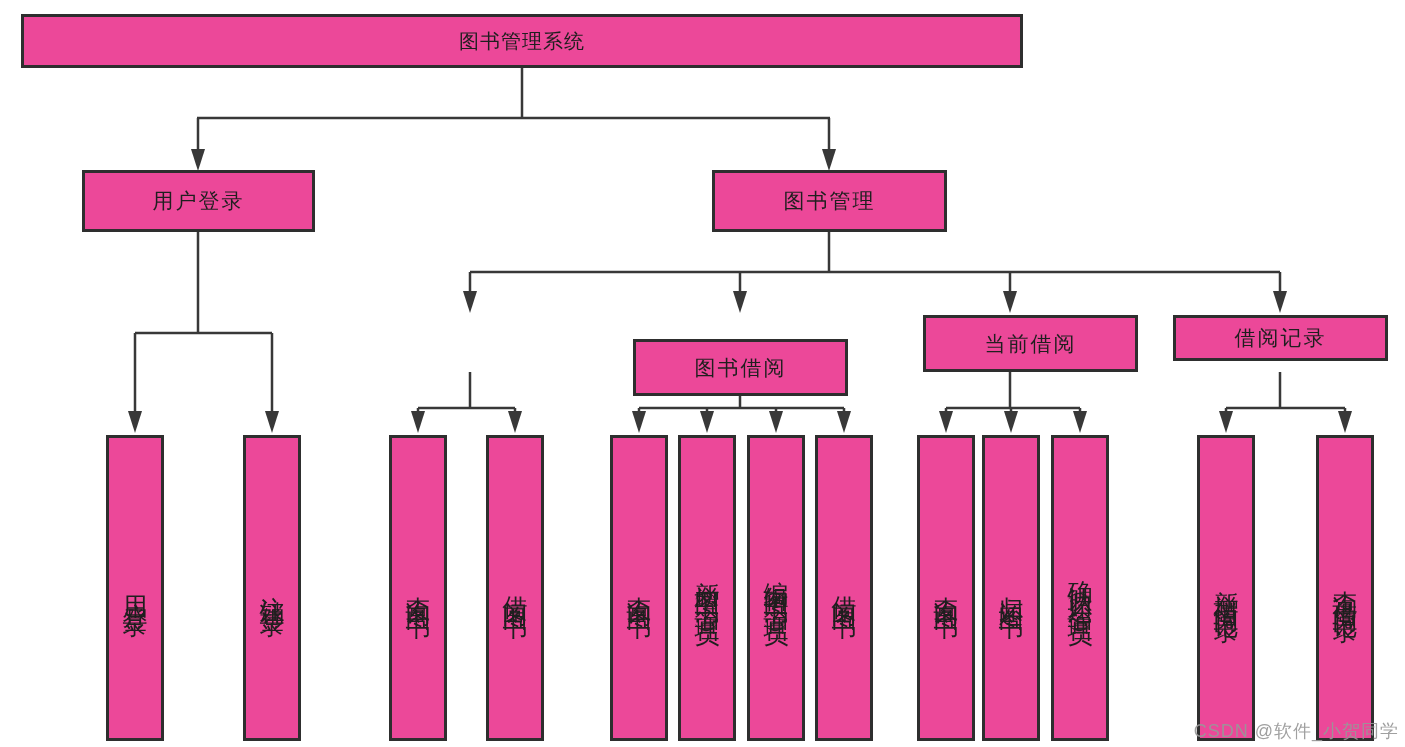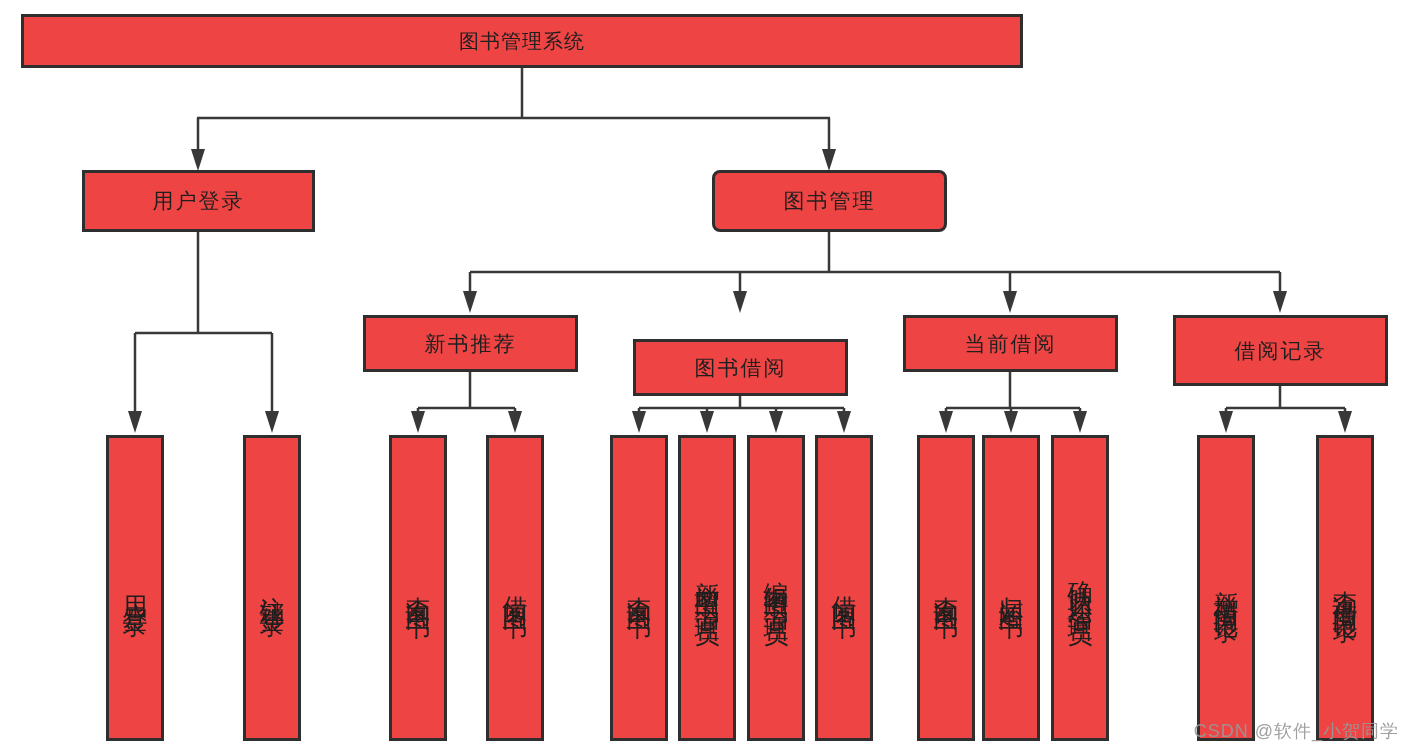--- a/index.html
+++ b/index.html
@@ -17,21 +17,21 @@
   }
   #wires {
     position: absolute;
     left: 0; top: 0;
     width: 1405px;
     height: 747px;
   }
   .box {
     position: absolute;
     box-sizing: border-box;
-    background: #ef4444;
+    background: #ec4899;
     border: 3px solid #2e2e2e;
     color: #1f1f1f;
     display: flex;
     align-items: center;
     justify-content: center;
   }
   .box.h {
     font-size: 21px;
     letter-spacing: 2px;
     white-space: nowrap;
@@ -94,26 +94,25 @@
       <polygon points="1004,411 1018,411 1011,433"></polygon>
       <polygon points="1073,411 1087,411 1080,433"></polygon>
       <polygon points="1219,411 1233,411 1226,433"></polygon>
       <polygon points="1338,411 1352,411 1345,433"></polygon>
     </g>
   </svg>
 
   <div class="box h root" style="left:21px; top:14px; width:1002px; height:54px;">图书管理系统</div>
 
   <div class="box h" style="left:82px; top:170px; width:233px; height:62px;">用户登录</div>
-  <div class="box h" style="left:712px; top:170px; width:235px; height:62px;border-radius:8px;">图书管理</div>
+  <div class="box h" style="left:712px; top:170px; width:235px; height:62px;">图书管理</div>
 
-  <div class="box h" style="left:363px; top:315px; width:215px; height:57px;">新书推荐</div>
   <div class="box h" style="left:633px; top:315px; width:215px; height:57px;margin-top:24px;">图书借阅</div>
-  <div class="box h" style="left:903px; top:315px; width:215px; height:57px;">当前借阅</div>
-  <div class="box h" style="left:1173px; top:315px; width:215px; height:71px;">借阅记录</div>
+  <div class="box h" style="left:923px; top:315px; width:215px; height:57px;">当前借阅</div>
+  <div class="box h" style="left:1173px; top:315px; width:215px; height:46px;">借阅记录</div>
 
   <div class="box v" style="left:106px; top:435px; width:58px; height:306px;">用户登录</div>
   <div class="box v" style="left:243px; top:435px; width:58px; height:306px;">注销登录</div>
 
   <div class="box v" style="left:389px; top:435px; width:58px; height:306px;">查询图书</div>
   <div class="box v" style="left:486px; top:435px; width:58px; height:306px;">借阅图书</div>
 
   <div class="box v" style="left:610px; top:435px; width:58px; height:306px;">查询图书</div>
   <div class="box v" style="left:678px; top:435px; width:58px; height:306px;">新增图书（管理员）</div>
   <div class="box v" style="left:747px; top:435px; width:58px; height:306px;">编辑图书（管理员）</div>

